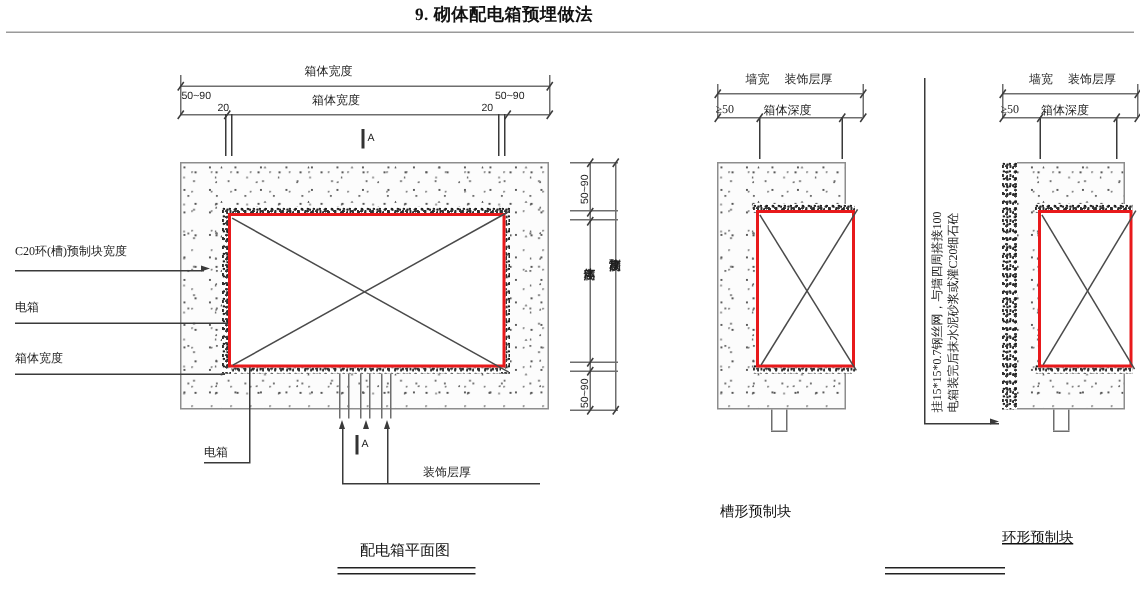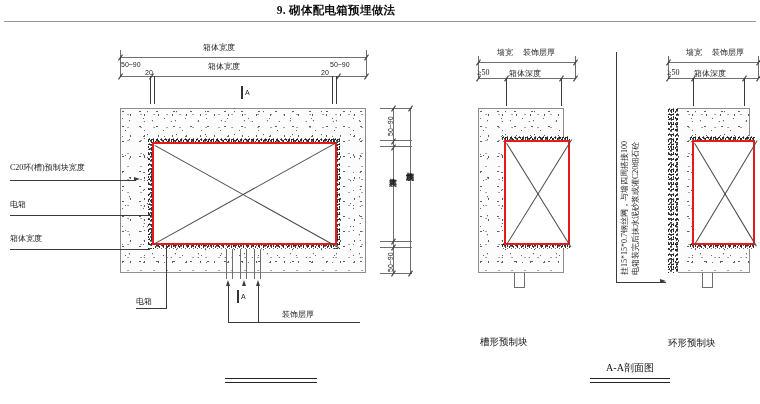--- a/index.html
+++ b/index.html
@@ -277,20 +277,21 @@
   <div class="arrow up" style="left:256px; top:280px;"></div>
 
   <div class="ln v dark" style="left:228px; top:286px; height:36px;"></div>
   <div class="ln v dark" style="left:258px; top:286px; height:36px;"></div>
   <div class="ln h dark" style="left:228px; top:322px; width:132px;"></div>
   <div class="lbl" style="left:282px; top:310px;">装饰层厚</div>
 
   <div class="ln v" style="left:237px; top:290px; height:13px; width:2px; background:#333;"></div>
   <div class="lbl num" style="left:241px; top:292px;">A</div>
 
+  <div class="caption" style="left:200px; top:362px; width:140px;">配电箱平面图</div>
   <div class="caption-ul" style="left:225px; top:378px; width:92px;"></div>
   <div class="caption-ul2" style="left:225px; top:382px; width:92px;"></div>
 
   <div class="ln h" style="left:478px; top:62px; width:97px;"></div>
   <div class="ln v" style="left:478px; top:56px; height:22px;"></div>
   <div class="ln v" style="left:575px; top:56px; height:22px;"></div>
   <div class="tick" style="left:475px; top:62px;"></div>
   <div class="tick" style="left:572px; top:62px;"></div>
   <div class="lbl" style="left:497px; top:48px;">墙宽</div>
   <div class="lbl" style="left:523px; top:48px;">装饰层厚</div>
@@ -356,19 +357,18 @@
 
   <div class="redbox" style="left:692px; top:140px; width:63px; height:105px;">
     <div class="xline" style="left:1px; top:1px; width:120px; transform:rotate(59deg);"></div>
     <div class="xline" style="left:1px; top:101px; width:120px; transform:rotate(-59deg);"></div>
   </div>
 
   <div class="ln v" style="left:702px; top:273px; height:14px;"></div>
   <div class="ln v" style="left:712px; top:273px; height:14px;"></div>
   <div class="ln h" style="left:702px; top:287px; width:11px;"></div>
 
-  <div class="sublabel" style="left:668px; top:338px;">环形预制块</div>
-
-  <div class="caption" style="left:570px; top:362px; width:120px;">A-A剖面图</div>
+  <div class="sublabel" style="left:668px; top:354px;text-decoration:underline;">环形预制块</div>
+
   <div class="caption-ul" style="left:590px; top:378px; width:80px;"></div>
   <div class="caption-ul2" style="left:590px; top:382px; width:80px;"></div>
 
 </div>
 
 </body></html>

